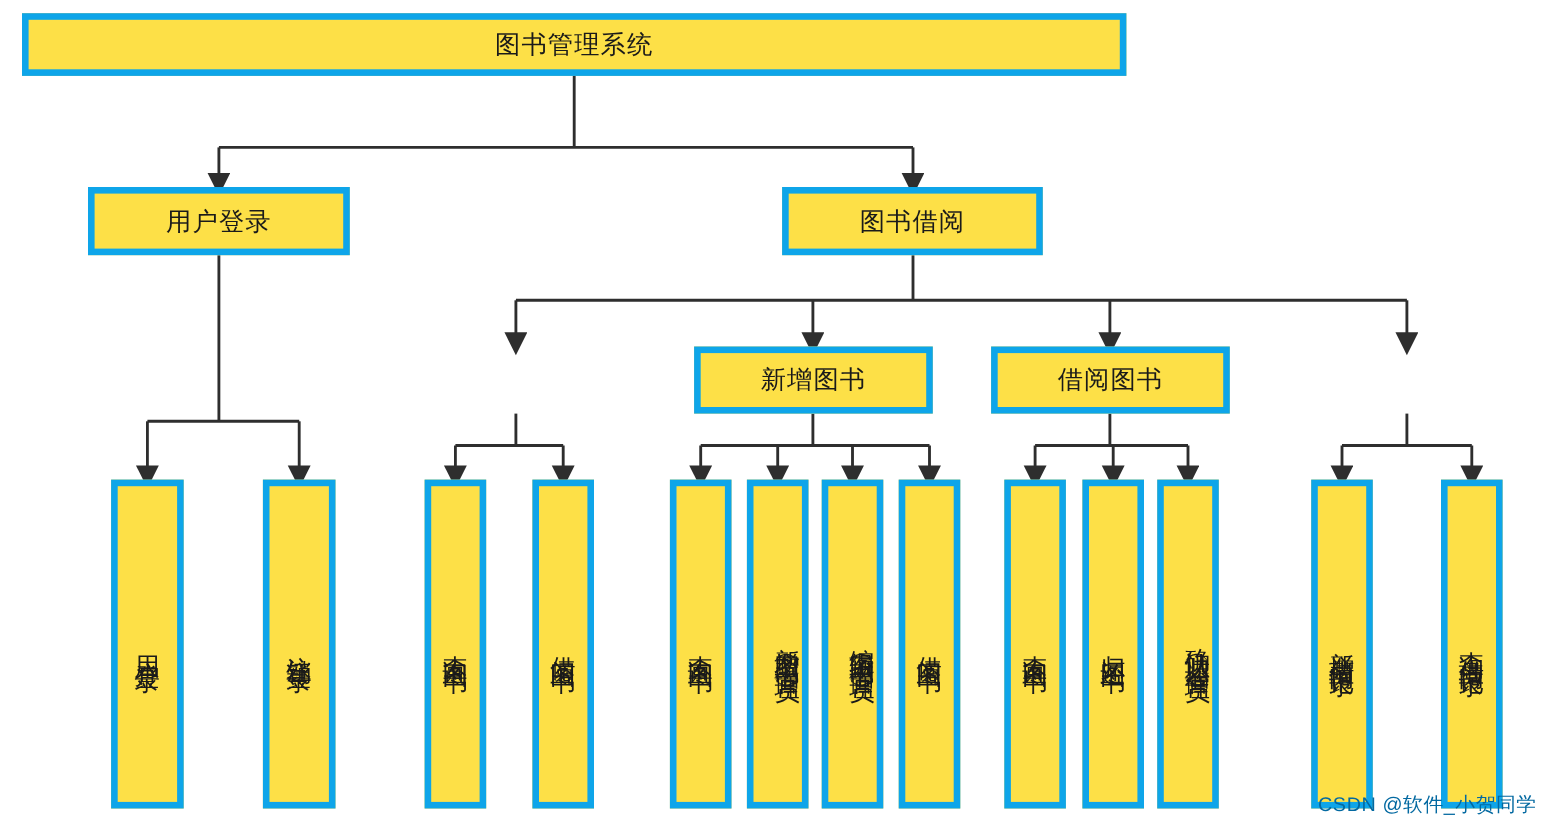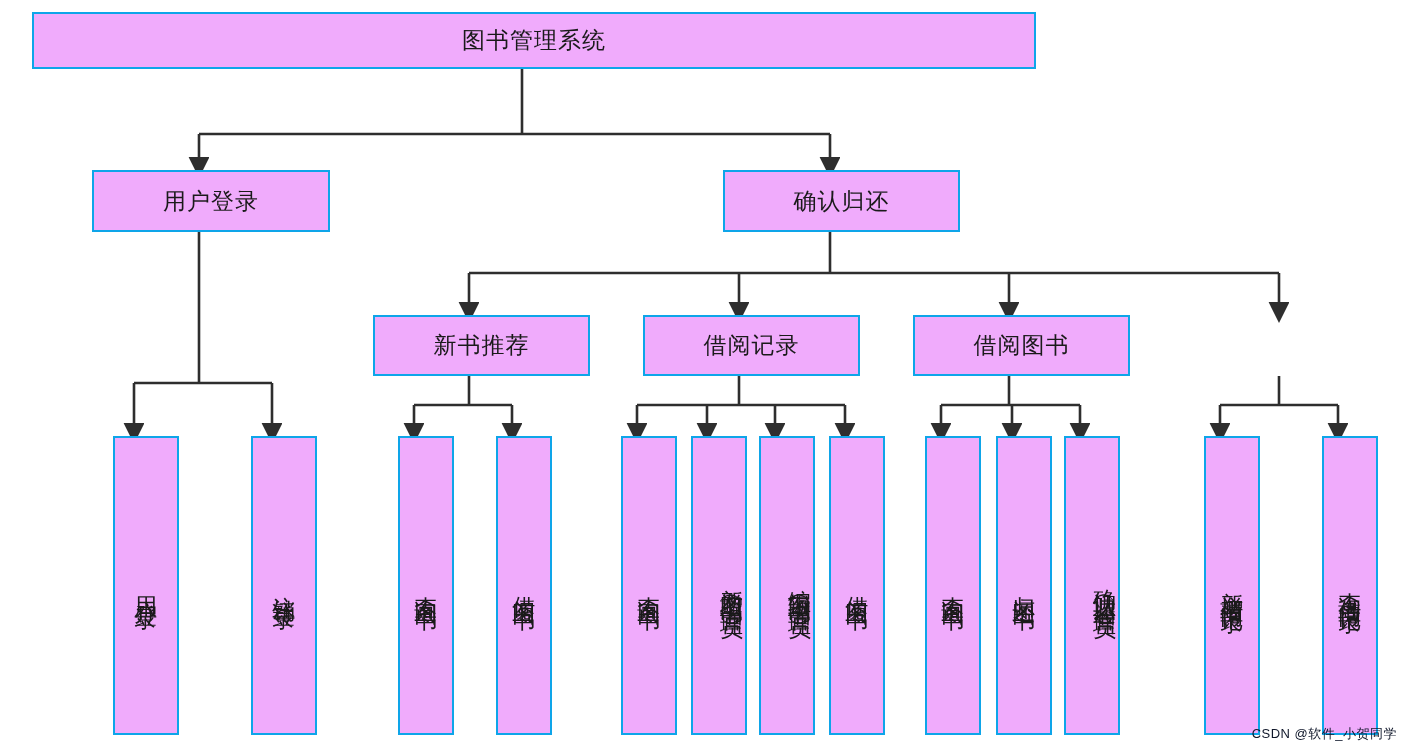--- a/index.html
+++ b/index.html
@@ -21,27 +21,26 @@
     position: absolute;
     left: 0;
     top: 0;
     width: 1405px;
     height: 747px;
     pointer-events: none;
   }
   .node {
     position: absolute;
     box-sizing: border-box;
-    border: 2px solid #0ea5e9;
-    background: #f0abfc;
+    border: 6px solid #0ea5e9;
+    background: #fde047;
     display: flex;
     align-items: center;
     justify-content: center;
     color: #1a1a1a;
-    margin-left: 12px;
   }
   .node.horizontal {
     font-size: 23px;
     letter-spacing: 1px;
   }
   .node.vertical {
     writing-mode: vertical-rl;
     text-orientation: upright;
     font-size: 23px;
     letter-spacing: 4px;
@@ -55,22 +54,22 @@
   }
   .node-label {
     display: block;
     white-space: nowrap;
     line-height: 1.15;
   }
   .watermark {
     position: absolute;
     right: 8px;
     bottom: 4px;
-    font-size: 13px;
-    color: #0f172a;
+    font-size: 18px;
+    color: #0369a1;
     white-space: nowrap;
     letter-spacing: 0.5px;
   }
 </style>
 </head>
 <body>
 
 <div id="canvas">
 
   <svg class="connectors" viewBox="0 0 1405 747">
@@ -124,28 +123,25 @@
   </svg>
 
   <div class="node horizontal" style="left:20px; top:12px; width:1004px; height:57px;">
     <span class="node-label">图书管理系统</span>
   </div>
 
   <div class="node horizontal" style="left:80px; top:170px; width:238px; height:62px;">
     <span class="node-label">用户登录</span>
   </div>
   <div class="node horizontal" style="left:711px; top:170px; width:237px; height:62px;">
-    <span class="node-label">确认归还</span>
+    <span class="node-label">图书借阅</span>
   </div>
 
-  <div class="node horizontal" style="left:361px; top:315px; width:217px; height:61px;">
-    <span class="node-label">新书推荐</span>
-  </div>
   <div class="node horizontal" style="left:631px; top:315px; width:217px; height:61px;">
-    <span class="node-label">借阅记录</span>
+    <span class="node-label">新增图书</span>
   </div>
   <div class="node horizontal" style="left:901px; top:315px; width:217px; height:61px;">
     <span class="node-label">借阅图书</span>
   </div>
 
   <div class="node vertical mid" style="left:101px; top:436px; width:66px; height:299px;">
     <span class="node-label">用户登录</span>
   </div>
   <div class="node vertical mid" style="left:239px; top:436px; width:66px; height:299px;">
     <span class="node-label">注销登录</span>

